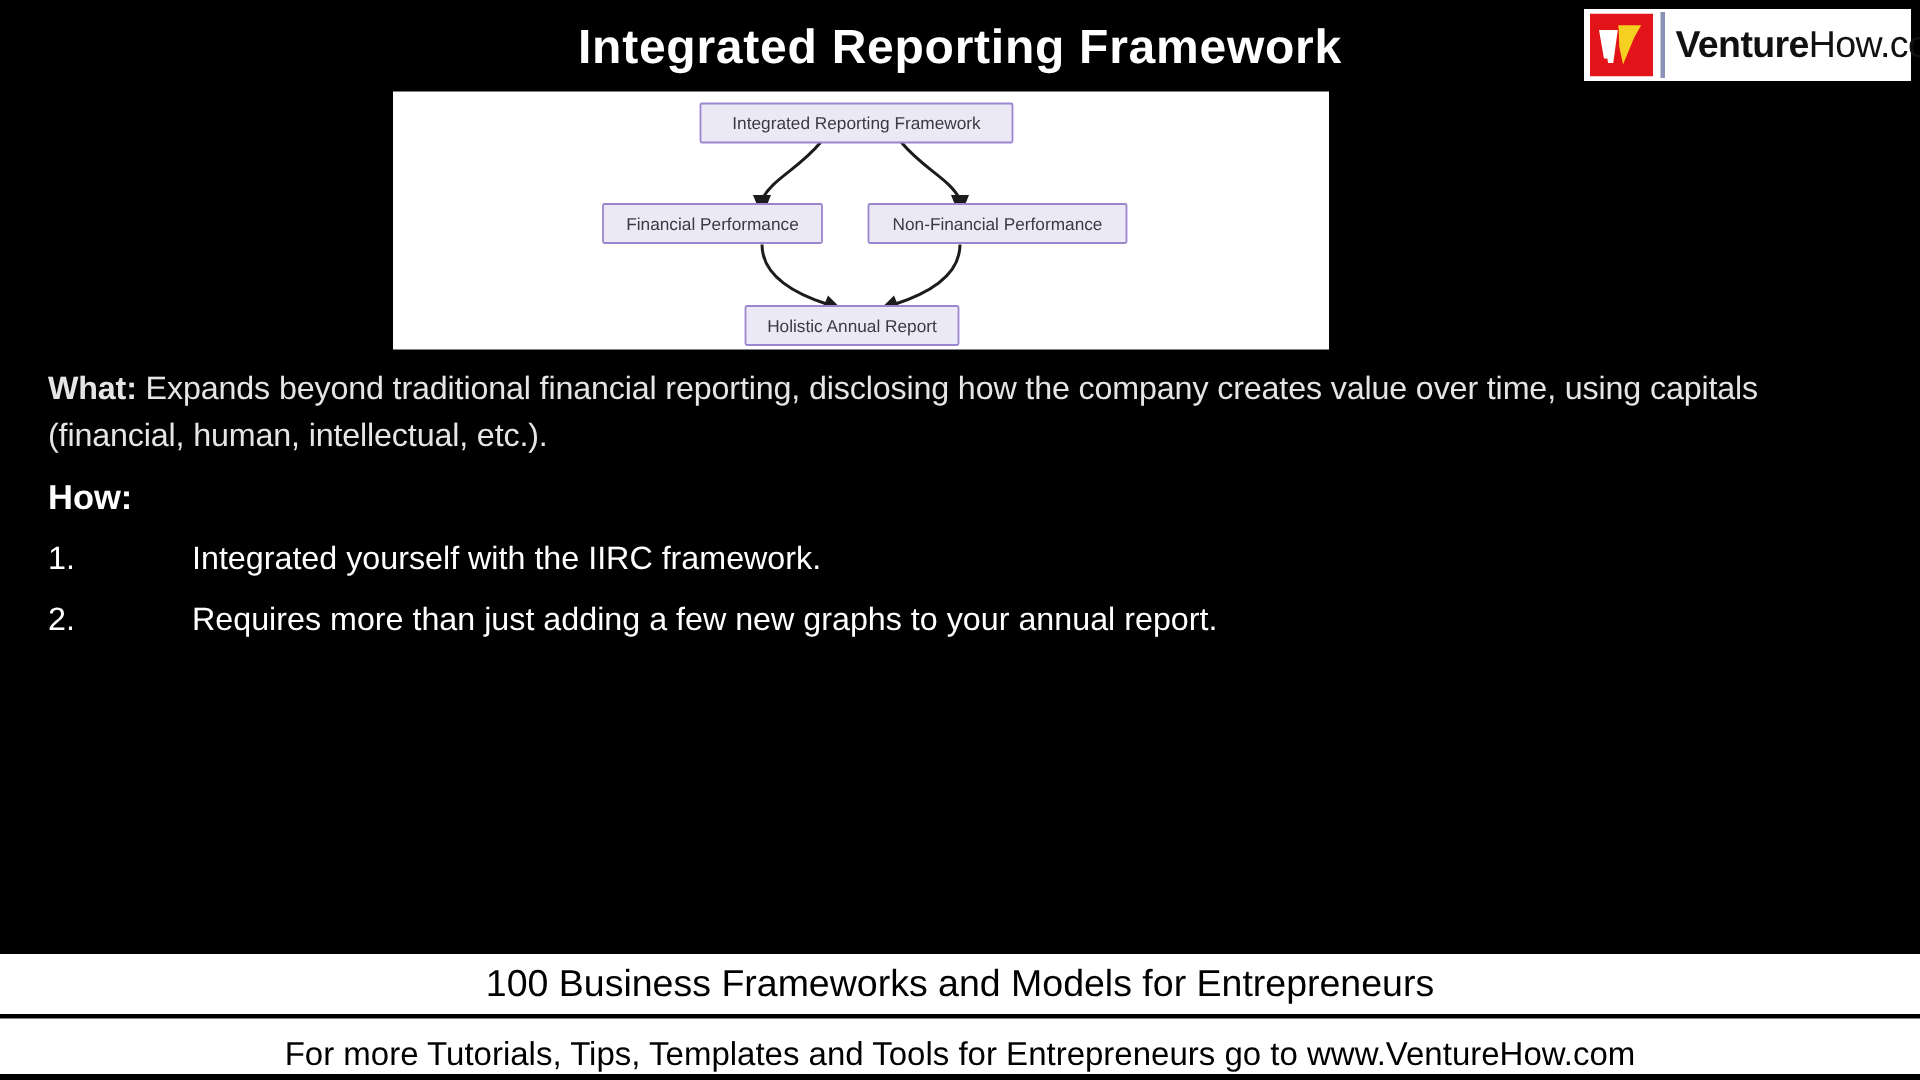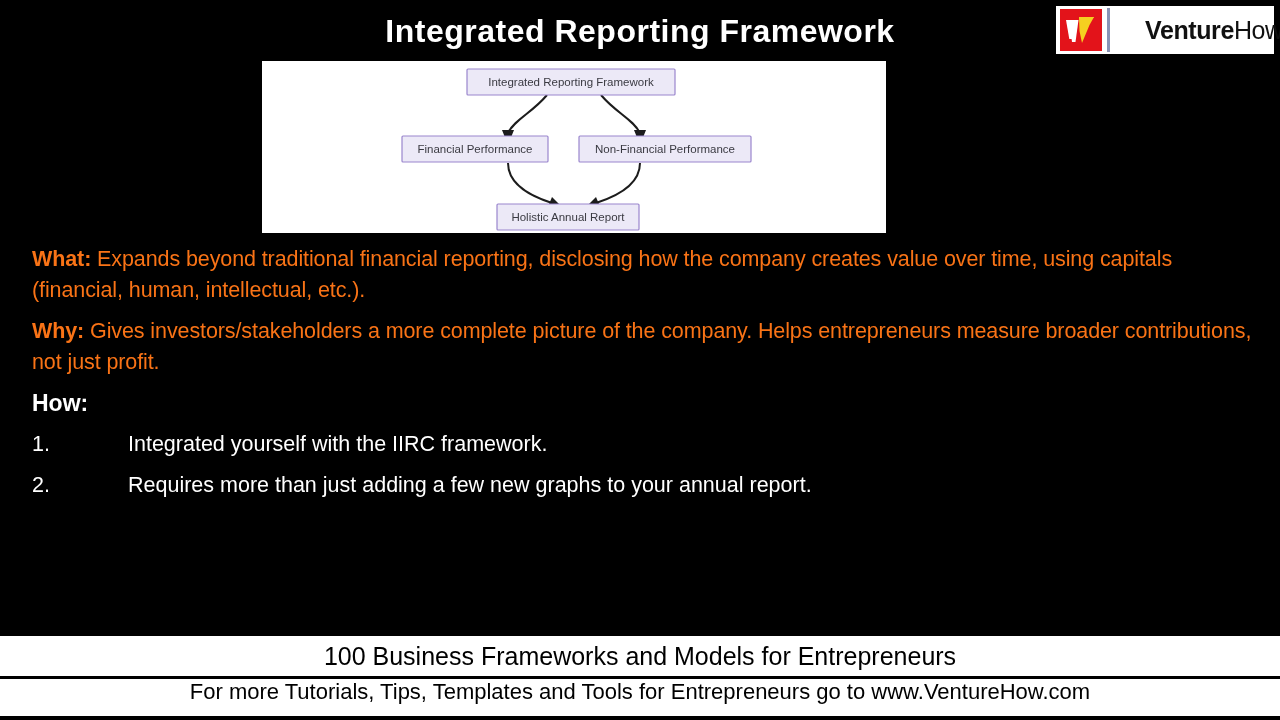--- a/index.html
+++ b/index.html
@@ -59,21 +59,21 @@
     flex: 0 0 auto;
   }
   #brand-wordmark {
     font-family: "Liberation Sans", sans-serif;
     font-size: 25px;
     line-height: 28px;
     color: #111111;
     white-space: nowrap;
     letter-spacing: -0.4px;
   }
-  #brand-word-venture { font-weight: bold; margin-left: 28px; }
+  #brand-word-venture { font-weight: bold; }
   #brand-word-howcom  { font-weight: normal; }
 
   
   #diagram-panel {
     position: absolute;
     left: 262px;
     top: 61px;
     width: 624px;
     height: 172px;
     background: #ffffff;
@@ -100,21 +100,21 @@
   .flow-arrowhead { fill: #1c1c1c; }
 
   
   #body-content {
     position: absolute;
     left: 32px;
     top: 244px;
     width: 1222px;
   }
   .body-para {
-    color: #f97316;
+    color: #e5e5e5;
     font-family: "Liberation Sans Narrow", "Liberation Sans", sans-serif;
     font-stretch: condensed;
     font-size: 21.5px;
     line-height: 30.5px;
     margin: 0 0 11px 0;
     letter-spacing: -0.1px;
   }
   .body-label {
     font-weight: bold;
   }
@@ -155,21 +155,21 @@
     justify-content: center;
   }
   #footer-bar-secondary {
     position: absolute;
     left: 0;
     top: 679px;
     width: 1280px;
     height: 37px;
     background: #ffffff;
     display: flex;
-    align-items: flex-start;
+    align-items: flex-end;
     justify-content: center;
   }
   #footer-title-text {
     color: #000000;
     font-family: "Liberation Sans", sans-serif;
     font-size: 25px;
     line-height: 28px;
     white-space: nowrap;
   }
   #footer-tagline-text {
@@ -236,21 +236,20 @@
       <text class="flow-box-label" x="306" y="157">Holistic Annual Report</text>
     </g>
   </svg>
 </div>
 
 <div id="body-content">
 
   <p class="body-para"><span class="body-label">What:</span><span> Expands beyond traditional financial reporting, disclosing how the company creates value over time, using capitals (financial, human, intellectual, etc.).</span></p>
 
 
-  <p class="body-para"><span class="body-label">Why:</span><span> Gives investors/stakeholders a more complete picture of the company. Helps entrepreneurs measure broader contributions, not just profit.</span></p>
 
 
   <p id="how-heading">How:</p>
 
   <div class="how-step">
     <span class="how-step-num">1.</span>
     <span class="how-step-text">Integrated yourself with the IIRC framework.</span>
   </div>
 
   <div class="how-step">

